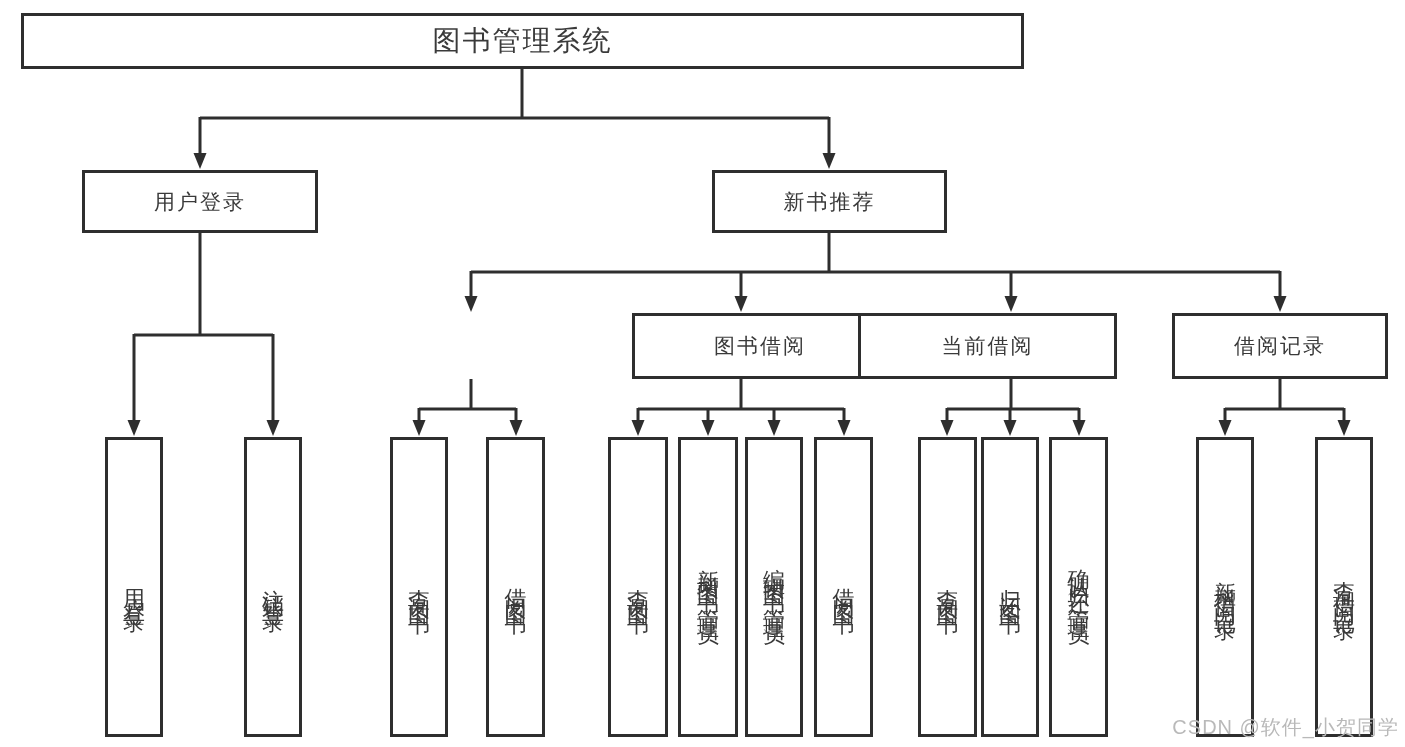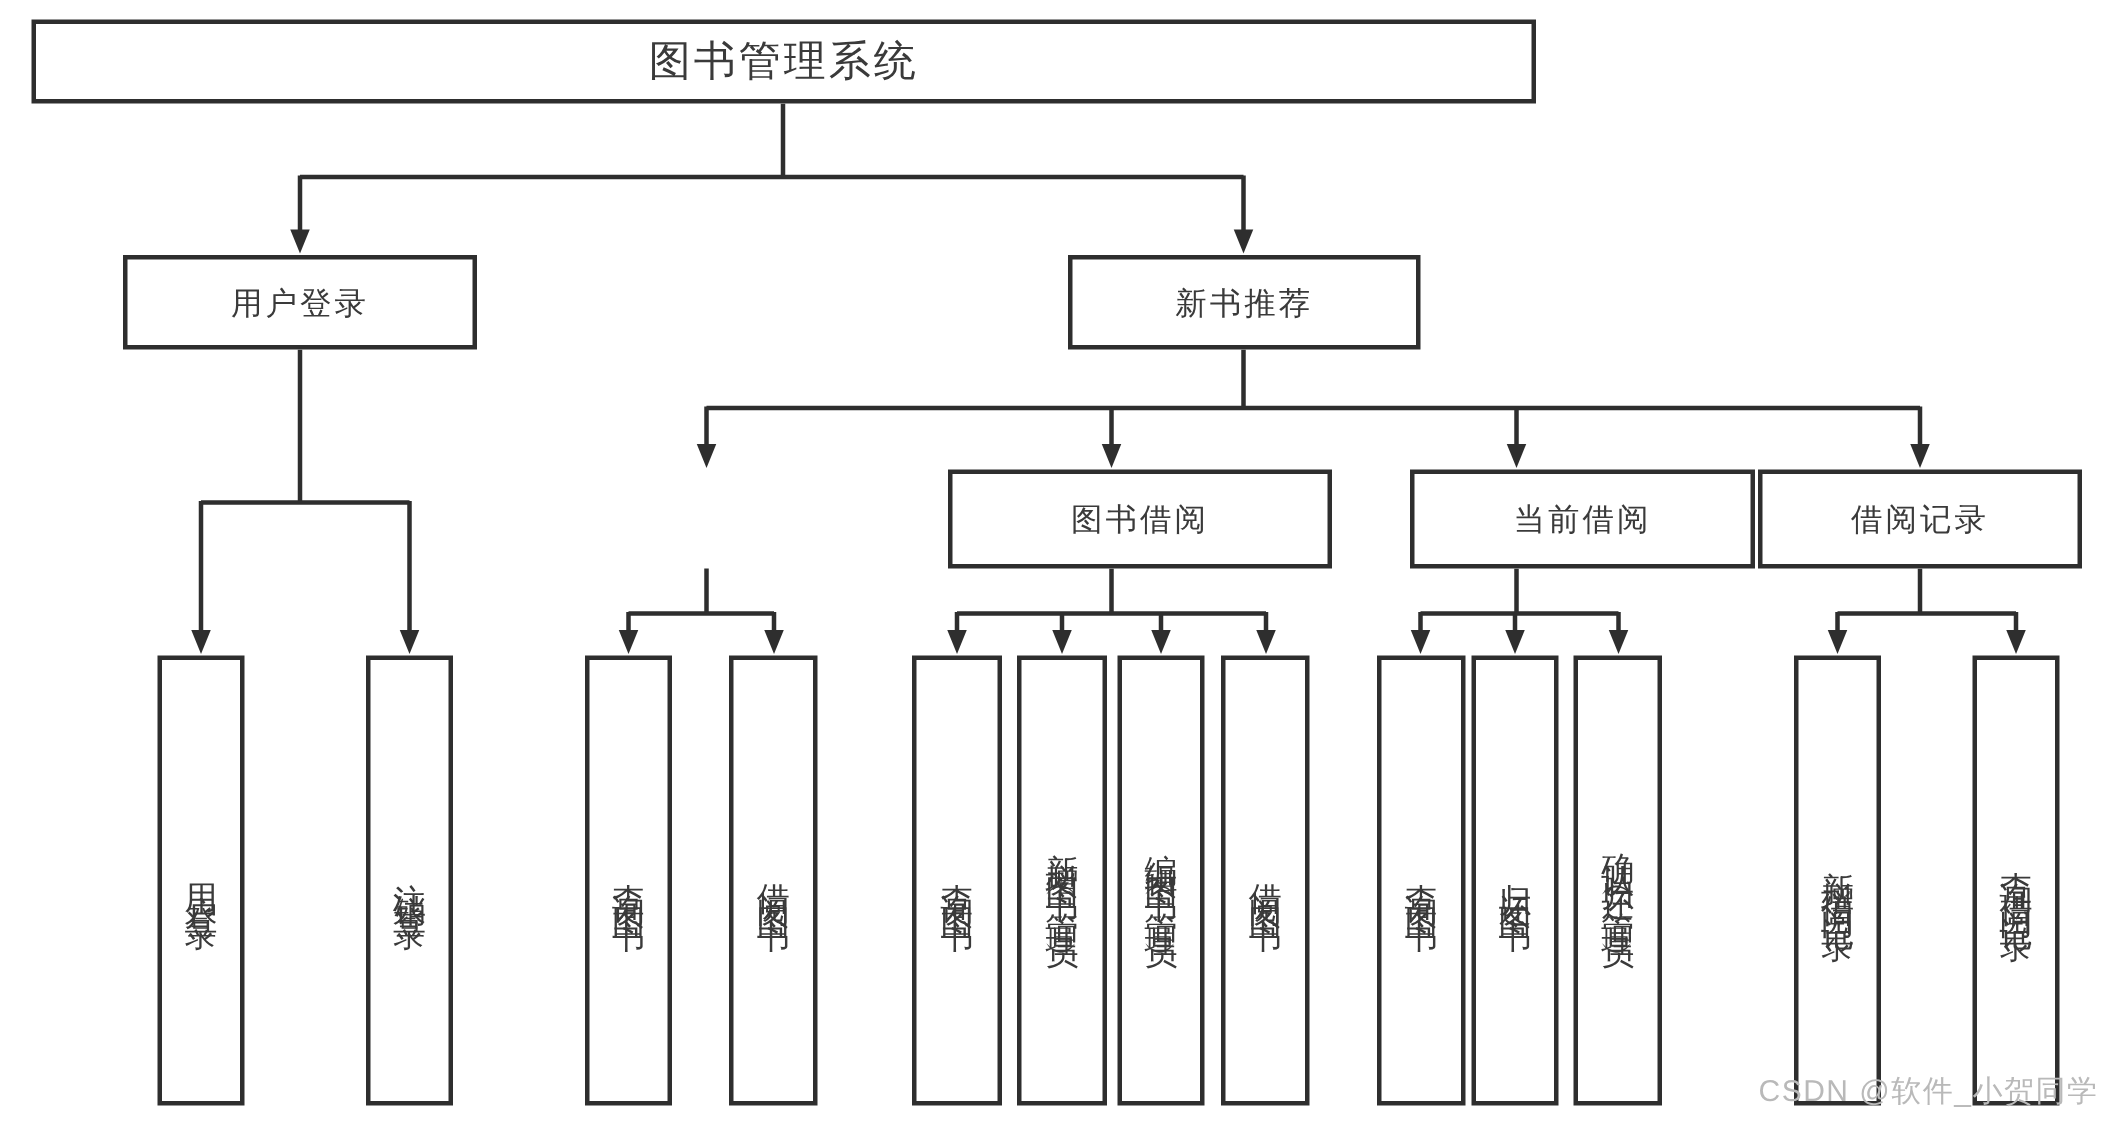--- a/index.html
+++ b/index.html
@@ -98,21 +98,21 @@
   <div class="box h" style="left:82px; top:170px; width:236px; height:63px;">
     <span>用户登录</span>
   </div>
   <div class="box h" style="left:712px; top:170px; width:235px; height:63px;">
     <span>新书推荐</span>
   </div>
 
   <div class="box h" style="left:632px; top:313px; width:256px; height:66px;font-family:Liberation Serif, serif;">
     <span>图书借阅</span>
   </div>
-  <div class="box h" style="left:940px; top:313px; width:230px; height:66px;">
+  <div class="box h" style="left:858px; top:313px; width:259px; height:66px;">
     <span>当前借阅</span>
   </div>
   <div class="box h" style="left:1172px; top:313px; width:216px; height:66px;">
     <span>借阅记录</span>
   </div>
 
   <div class="box v" style="left:105px; top:437px; width:58px; height:300px;">
     <span>用户登录</span>
   </div>
   <div class="box v" style="left:244px; top:437px; width:58px; height:300px;">

